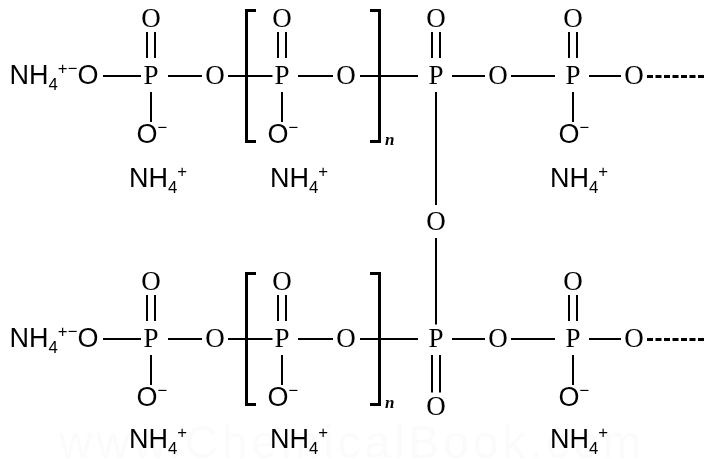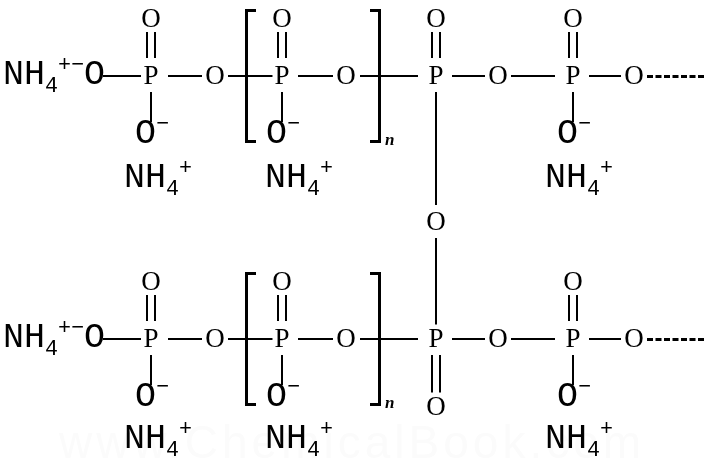--- a/index.html
+++ b/index.html
@@ -36,22 +36,22 @@
     font-size:27px;
     line-height:1;
     white-space:nowrap;
     transform:translate(-50%,-50%);
     background:#ffffff;
     padding:0 2px;
   }
   .grp{
     position:absolute;
     z-index:3;
-    font-family:Liberation Mono, monospace;
-    font-size:35px;
+    font-family:Liberation Sans, sans-serif;
+    font-size:27px;
     line-height:1;
     white-space:nowrap;
     transform:translate(-50%,-50%);
   }
   .grp sup{font-size:0.62em;vertical-align:super;line-height:0;}
   .grp sub{font-size:0.62em;vertical-align:sub;line-height:0;}
 
   
   .bond-h{
     position:absolute;

